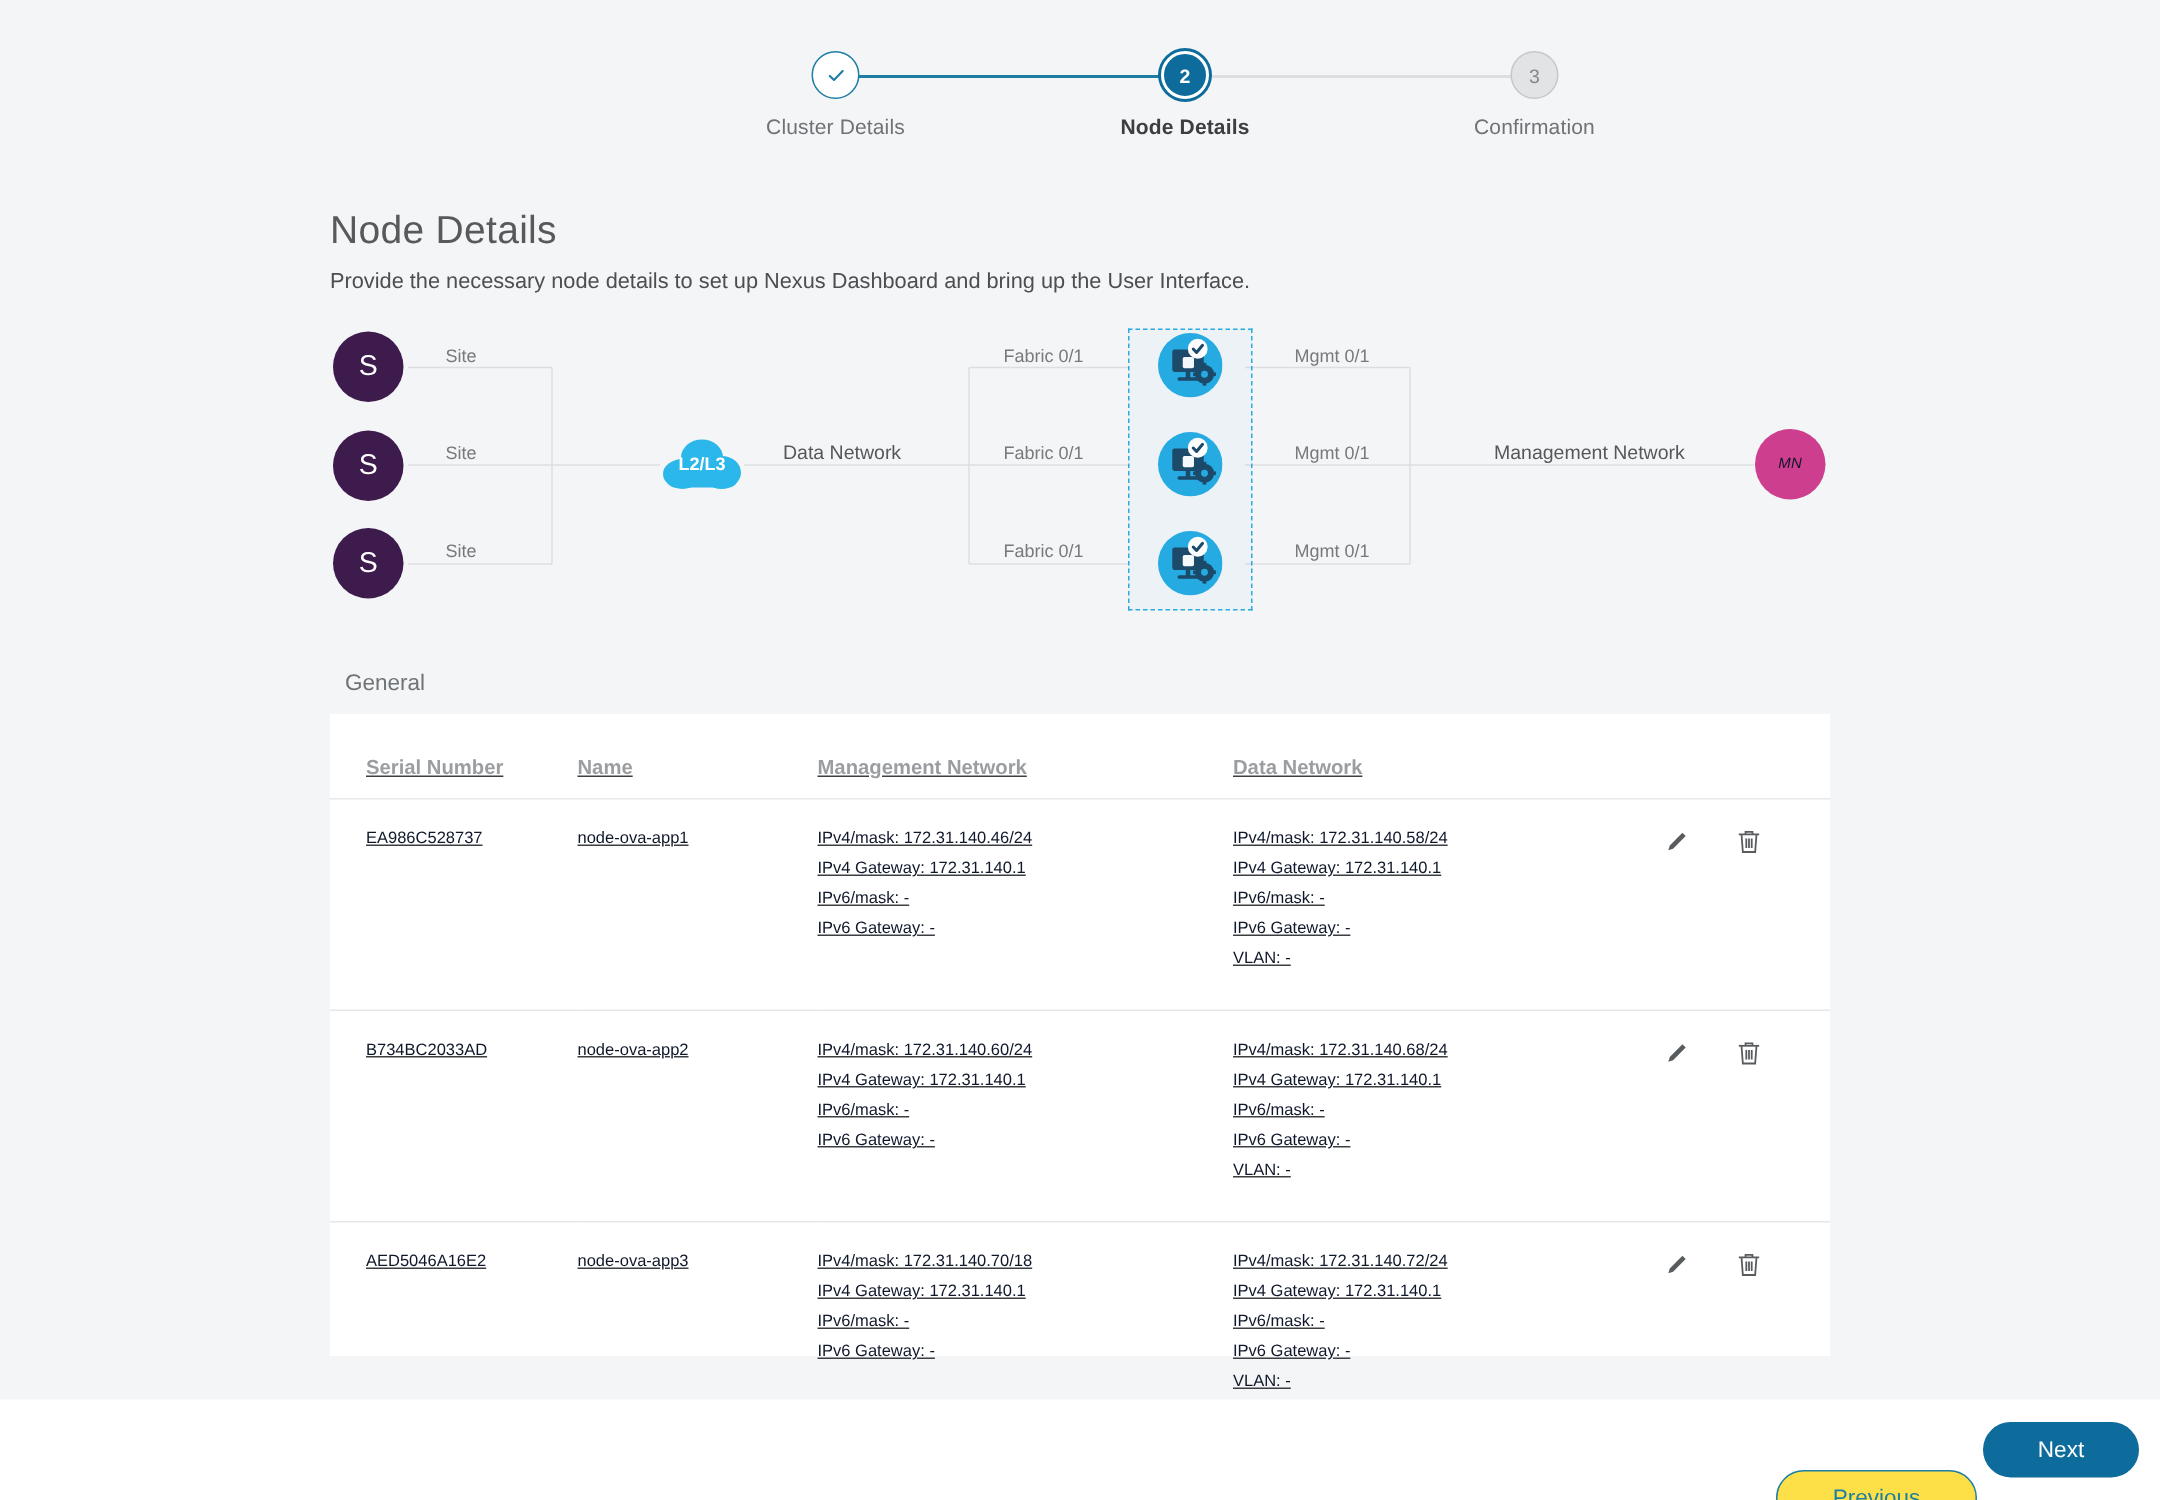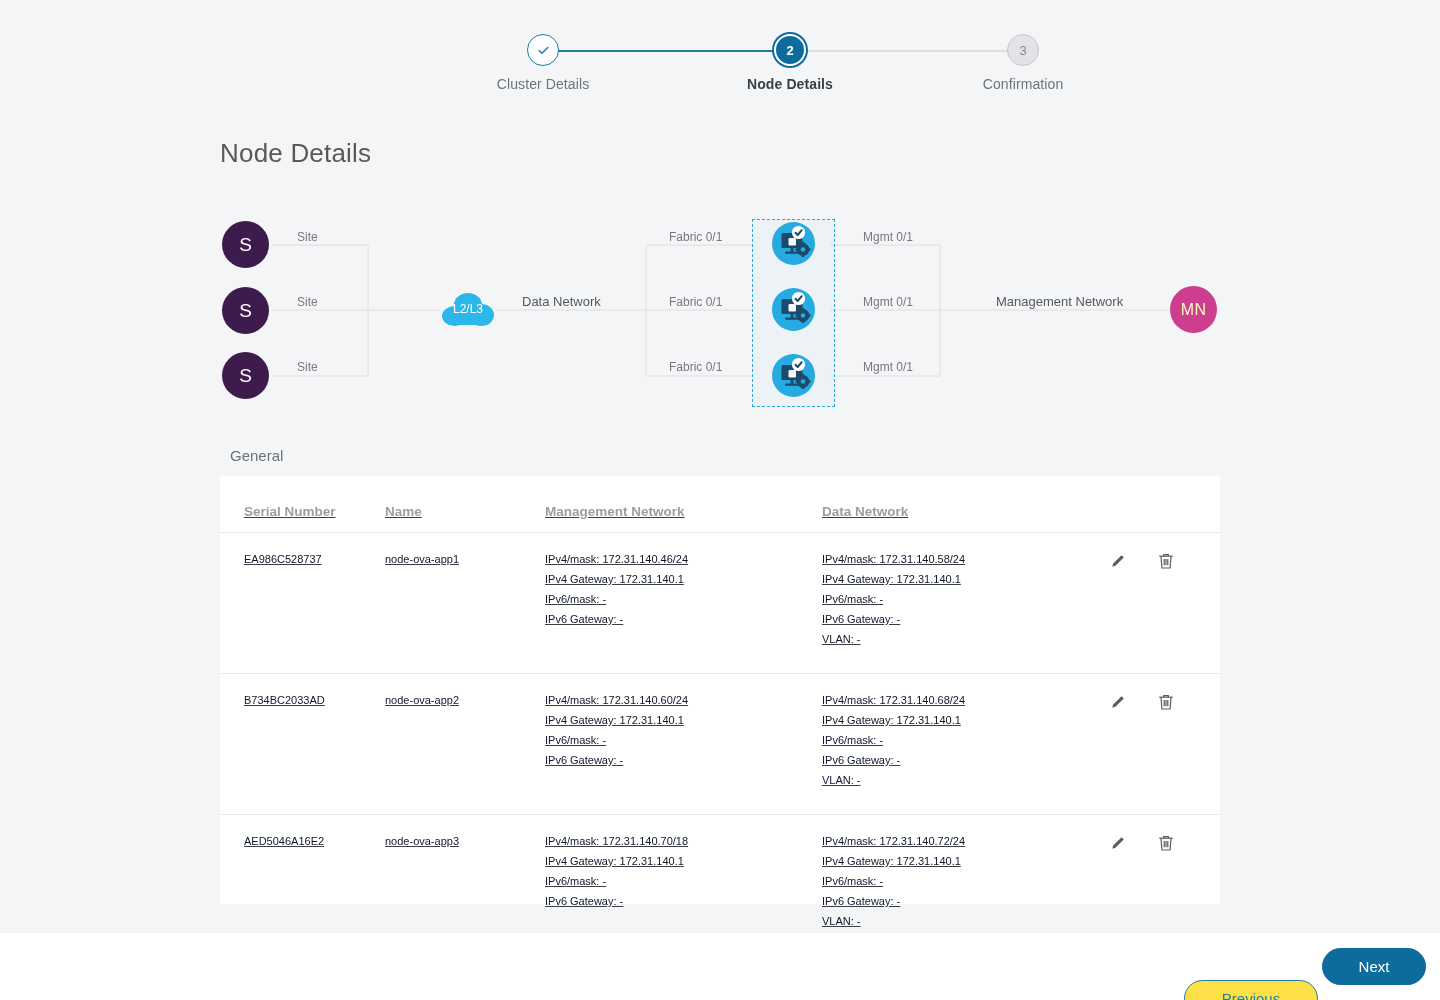--- a/index.html
+++ b/index.html
@@ -31,21 +31,21 @@
     top: 24px;
     width: 1000px;
     height: 100px;
   }
   .step {
     position: absolute;
     top: 0;
     width: 160px;
     text-align: center;
   }
-  .step-1 { left: 243px; text-decoration: underline; }
+  .step-1 { left: 257px; text-decoration: underline; }
   .step-2 { left: 490px; }
   .step-3 { left: 723px; }
 
   .circle-wrap {
     position: relative;
     width: 160px;
     height: 52px;
   }
   .circle {
     position: absolute;
@@ -146,28 +146,29 @@
     background: #3e1b4d;
     color: #fff;
     display: flex; align-items: center; justify-content: center;
     font-size: 19px;
   }
   .mn-circle {
     position: absolute;
     width: 47px; height: 47px;
     border-radius: 50%;
     background: #cd3f8e;
-    color: #fef9c3;
+    color: #0f172a;
     display: flex; align-items: center; justify-content: center;
-    font-size: 16px;
+    font-size: 10px;
     letter-spacing: .3px;
+    font-style: italic;
   }
   .cloud {
     position: absolute;
-    width: 54px; height: 40px;
+    width: 54px; height: 40px; font-weight: bold;
   }
   .cloud .ctxt {
     position: absolute;
     left: 0; top: 13px; width: 54px;
     text-align: center;
     font-size: 12px;
     color: #ffffff;
   }
   .node-sel {
     position: absolute;
@@ -306,20 +307,21 @@
 
     <div class="step step-3">
       <div class="circle-wrap">
         <div class="circle upcoming">3</div>
       </div>
       <div class="step-label">Confirmation</div>
     </div>
   </div>
 
   <div class="page-title">Node Details</div>
+  <div class="page-sub">Provide the necessary node details to set up Nexus Dashboard and bring up the User Interface.</div>
 
   <div class="diagram">
 
     <svg width="1010" height="205" style="position:absolute;left:0;top:0;">
       <g stroke="#dcdee0" stroke-width="1" fill="none">
 
         <line x1="58" y1="35" x2="154" y2="35"></line>
         <line x1="58" y1="100" x2="154" y2="100"></line>
         <line x1="58" y1="166" x2="154" y2="166"></line>
         <line x1="154" y1="35" x2="154" y2="166"></line>

